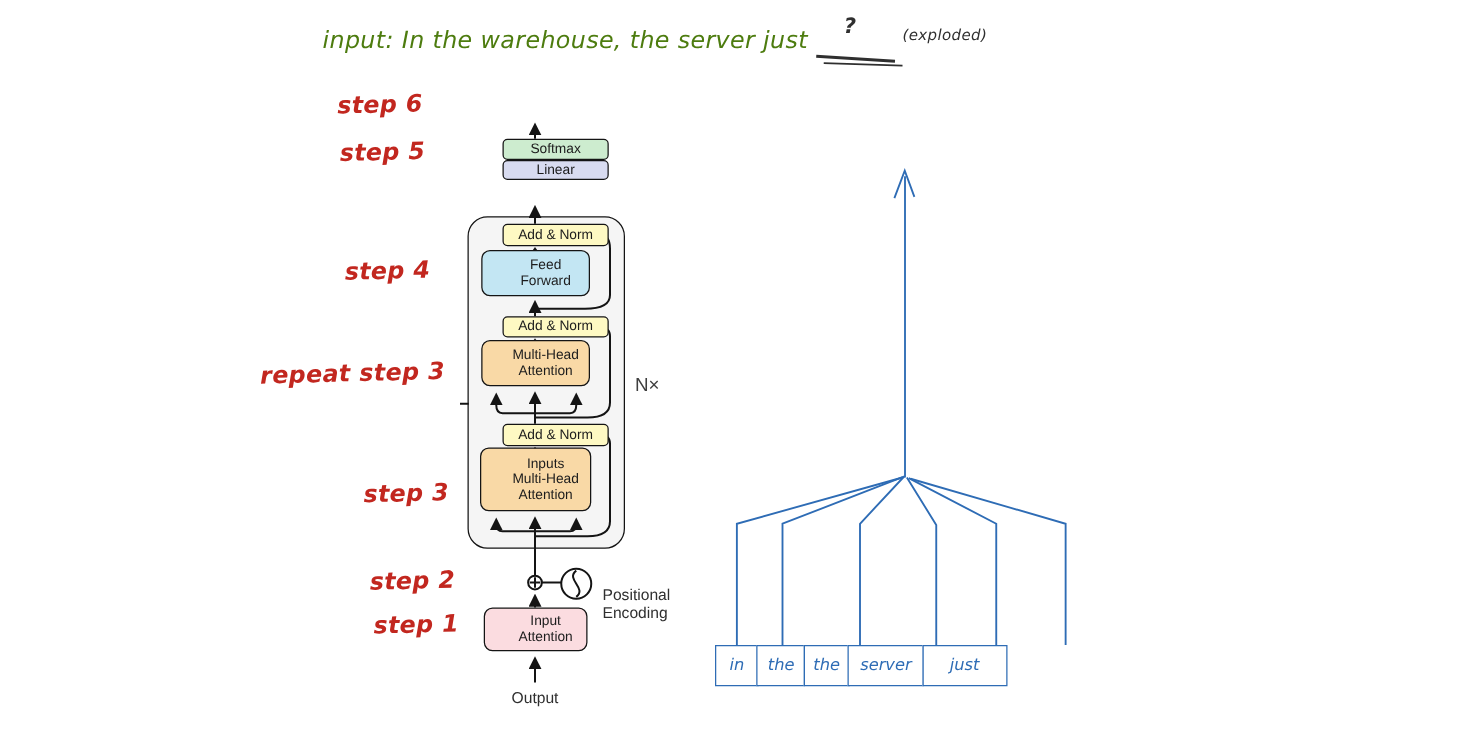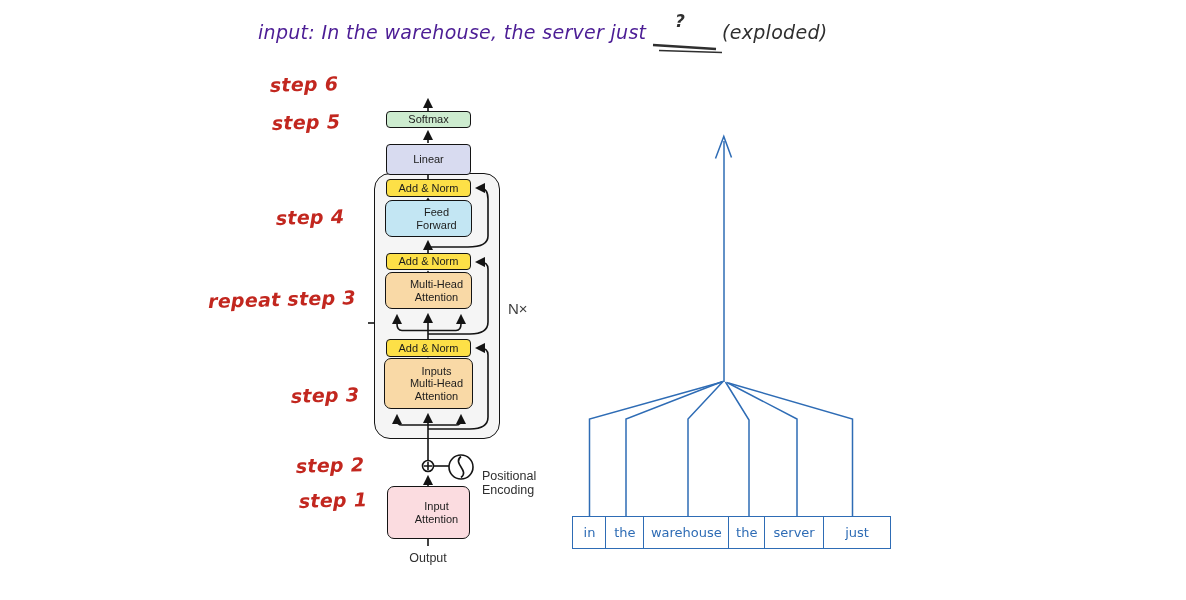--- a/index.html
+++ b/index.html
@@ -1,54 +1,54 @@
 <!DOCTYPE html>
 <html><head>
 <meta charset="utf-8">
 <style>
   html,body{margin:0;padding:0;background:#ffffff;}
   #canvas{position:relative;width:1186px;height:600px;background:#ffffff;overflow:hidden;
           font-family:"Liberation Sans","DejaVu Sans",sans-serif;}
   .abs{position:absolute;}
   
   .hand{font-family:"DejaVu Sans",sans-serif;font-style:italic;letter-spacing:0.3px;}
-  .hand-blue{color:#4c1d95;}
+  .hand-blue{color:#4d7c0f;}
   .hand-dark{color:#2f2f2f;}
   .step{color:#c2271f;font-weight:bold;font-size:19px;white-space:nowrap;
         transform:translate(-50%,-50%) rotate(-1.5deg);}
   
   .container-block{left:374px;top:173px;width:126px;height:266px;background:#f5f5f5;
         border:1.6px solid #141414;border-radius:16px;box-sizing:border-box;}
   
   .box{box-sizing:border-box;border:1.8px solid #141414;display:flex;flex-direction:column;
        align-items:center;justify-content:center;text-align:center;color:#1c1c1c;
        font-size:11px;line-height:12.5px;z-index:5;}
-  .r4{border-radius:4px;} .r7{border-radius:7px;padding-left:16px;}
+  .r4{border-radius:4px;margin-left:16px;} .r7{border-radius:7px;padding-left:16px;}
   .bg-softmax{background:#cdeccf;} .bg-linear{background:#d8dbf0;}
-  .bg-addnorm{background:#fde047;} .bg-ff{background:#c3e6f3;}
+  .bg-addnorm{background:#fef9c3;} .bg-ff{background:#c3e6f3;}
   .bg-attn{background:#f9d9a6;} .bg-emb{background:#fbdce0;}
   .caption{color:#2f2f2f;font-size:12.5px;line-height:15px;text-align:center;}
   .caption-left{color:#2f2f2f;font-size:12.5px;line-height:14px;text-align:left;}
   
   #token-strip{left:572px;top:516px;display:flex;z-index:6;}
   .tok{box-sizing:border-box;height:33px;border:1.6px solid #2e6cb5;background:#ffffff;
        display:flex;align-items:center;justify-content:center;
-       font-family:"DejaVu Sans",sans-serif;
+       font-family:"DejaVu Sans",sans-serif;font-style:italic;
        color:#2e6cb5;font-size:13px;}
   .tok + .tok{margin-left:-1.6px;}
   svg{position:absolute;left:0;top:0;z-index:3;pointer-events:none;}
 </style>
 </head>
 <body>
 
 <div id="canvas">
 
   <div class="abs hand hand-blue" style="left:258px;top:21px;font-size:19px;white-space:nowrap;">input: In the warehouse, the server just</div>
   <div class="abs hand hand-dark" style="left:675px;top:11px;font-size:17px;font-weight:bold;">?</div>
-  <div class="abs hand hand-dark" style="left:722px;top:21px;font-size:19px;white-space:nowrap;">(exploded)</div>
+  <div class="abs hand hand-dark" style="left:722px;top:21px;font-size:12px;white-space:nowrap;">(exploded)</div>
 
   <div class="abs hand step" style="left:304px;top:84px;">step 6</div>
   <div class="abs hand step" style="left:306px;top:122px;">step 5</div>
   <div class="abs hand step" style="left:310px;top:217px;">step 4</div>
   <div class="abs hand step" style="left:282px;top:299px;">repeat step 3</div>
   <div class="abs hand step" style="left:325px;top:395px;">step 3</div>
   <div class="abs hand step" style="left:330px;top:465px;">step 2</div>
   <div class="abs hand step" style="left:333px;top:500px;">step 1</div>
 
   <div class="abs container-block"></div>
@@ -124,21 +124,21 @@
       <path d="M724,382 V141"></path>
       <path d="M715.5,158.5 L723.8,136.5 L731.5,157.5"></path>
     </g>
   </svg>
 
 
   <div class="abs box r4 bg-softmax" style="left:386px;top:111px;width:85px;height:17px;">
     <span>Softmax</span>
   </div>
 
-  <div class="abs box r4 bg-linear" style="left:386px;top:144px;width:85px;height:31px;">
+  <div class="abs box r4 bg-linear" style="left:386px;top:128px;width:85px;height:16px;">
     <span>Linear</span>
   </div>
 
   <div class="abs box r4 bg-addnorm" style="left:386px;top:179px;width:85px;height:18px;">
     <span>Add &amp; Norm</span>
   </div>
 
   <div class="abs box r7 bg-ff" style="left:385px;top:200px;width:87px;height:37px;">
     <span style="display:block">Feed</span>
     <span style="display:block">Forward</span>
@@ -163,29 +163,28 @@
     <span style="display:block">Attention</span>
   </div>
 
   <div class="abs" style="left:508px;top:300px;font-size:15px;color:#3f3f3f;">N×</div>
 
   <div class="abs caption-left" style="left:482px;top:453px;margin-top:16px;">
     <span style="display:block">Positional</span>
     <span style="display:block">Encoding</span>
   </div>
 
-  <div class="abs box r7 bg-emb" style="left:387px;top:486px;width:83px;height:53px;">
+  <div class="abs box r7 bg-emb" style="left:387px;top:486px;width:83px;height:35px;">
     <span style="display:block">Input</span>
     <span style="display:block">Attention</span>
   </div>
 
   <div class="abs caption" style="left:388px;top:551px;width:80px;">Output</div>
 
   <div class="abs" id="token-strip">
     <div class="tok" style="width:35px;">in</div>
     <div class="tok" style="width:39px;">the</div>
-    <div class="tok" style="width:87px;">warehouse</div>
     <div class="tok" style="width:37px;">the</div>
     <div class="tok" style="width:61px;">server</div>
     <div class="tok" style="width:68px;">just</div>
   </div>
 
 </div>
 
 </body></html>

